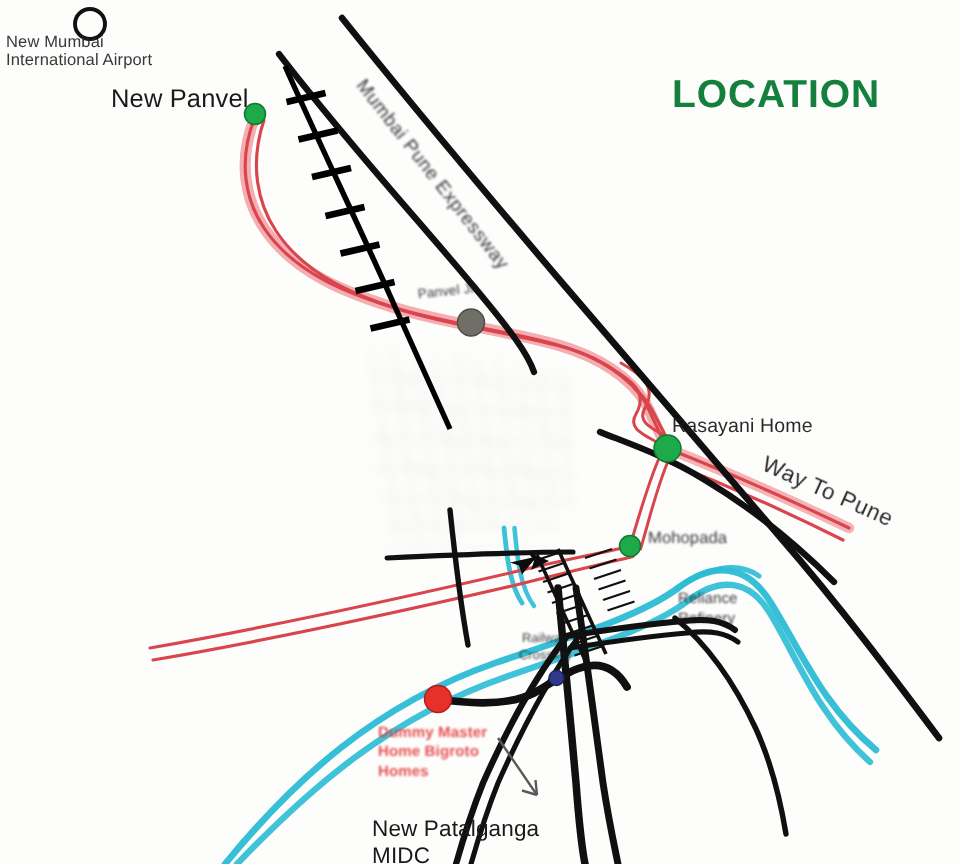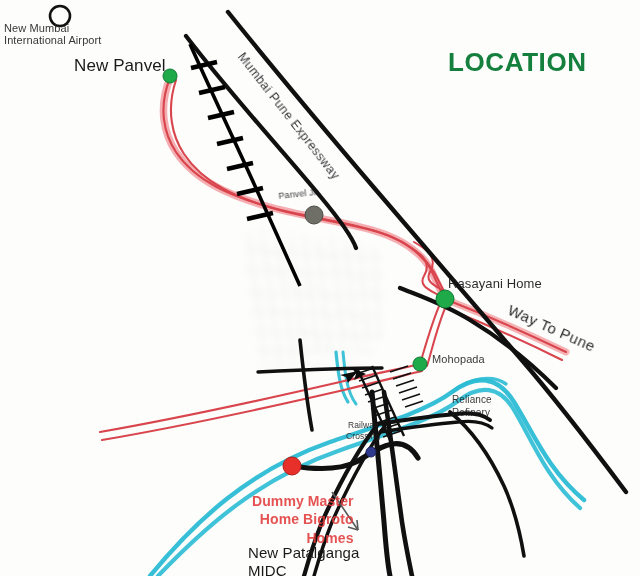--- a/index.html
+++ b/index.html
@@ -80,26 +80,25 @@
     text-align:center;
   }
 
   #patalganga-label{
     left:248px; top:544px;
     font-size:15px;
     line-height:1.2;
   }
 
   #project-label{
-    left:252px; top:492px;
-    font-size:14px;
+    left:252px; top:482px;
+    font-size:10px;
     font-weight:bold;
     color:#e23b3b;
     line-height:1.32;
-    text-align:right;
   }
 
   
   .rot{
     position:absolute;
     transform-origin:0 0;
     white-space:nowrap;
   }
   #expressway-label{
     left:246px; top:50px;

